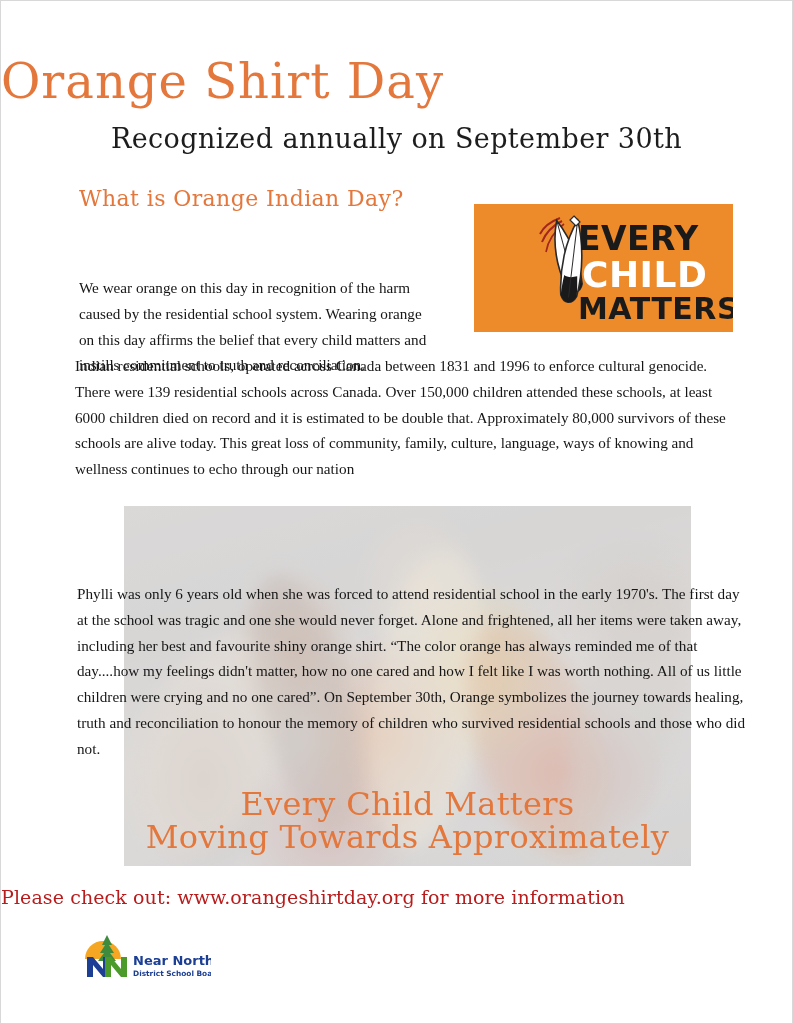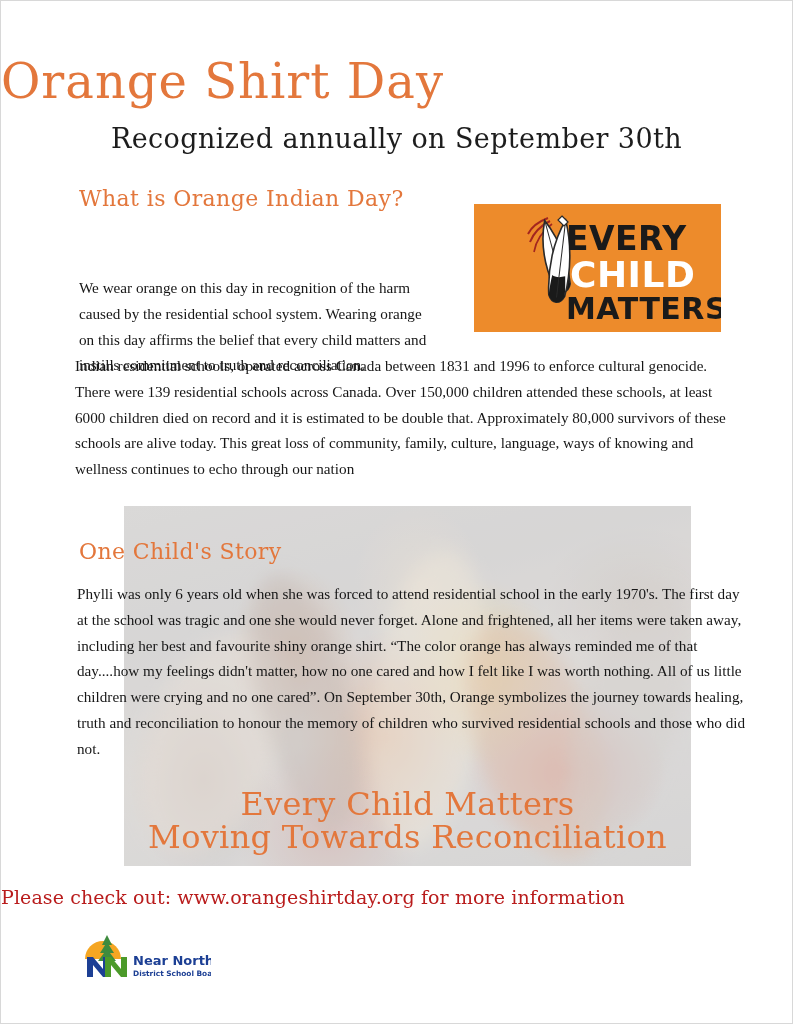--- a/index.html
+++ b/index.html
@@ -121,20 +121,21 @@
   #para-story  { left: 76px; top: 580px; width: 672px; }
 
   
   #ecm-logo {
     position: absolute;
     left: 473px; top: 203px;
     width: 247px; height: 128px;
     background: #ED8B2B;
     z-index: 4;
     overflow: hidden;
+    padding-left: 12px;
   }
   #ecm-logo svg { display: block; width: 100%; height: 100%; }
 
   
   #tagline {
     position: absolute;
     left: 123px; top: 787px;
     width: 567px;
     text-align: center;
     font-family: "DejaVu Serif", serif;
@@ -215,27 +216,26 @@
       </g>
 
       <text id="ecm-l1" x="92" y="46" font-family="DejaVu Sans, sans-serif" font-size="33" font-weight="bold" fill="#1a1a1a" letter-spacing="0.5">EVERY</text>
       <text id="ecm-l2" x="96" y="83" font-family="DejaVu Sans, sans-serif" font-size="36" font-weight="bold" fill="#ffffff" letter-spacing="0.5">CHILD</text>
       <text id="ecm-l3" x="92" y="115" font-family="DejaVu Sans, sans-serif" font-size="30" font-weight="bold" fill="#1a1a1a" letter-spacing="0.5">MATTERS</text>
     </svg>
   </div>
 
   <div class="body-text" id="para-history">Indian residential schools, operated across Canada between 1831 and 1996 to enforce cultural genocide. There were 139 residential schools across Canada. Over 150,000 children attended these schools, at least 6000 children died on record and it is estimated to be double that. Approximately 80,000 survivors of these schools are alive today. This great loss of community, family, culture, language, ways of knowing and wellness continues to echo through our nation</div>
 
-  <div class="section-heading" id="heading-story">One Child's Story</div>
 
   <div class="body-text" id="para-story">Phylli was only 6 years old when she was forced to attend residential school in the early 1970's. The first day at the school was tragic and one she would never forget. Alone and frightened, all her items were taken away, including her best and favourite shiny orange shirt. “The color orange has always reminded me of that day....how my feelings didn't matter, how no one cared and how I felt like I was worth nothing. All of us little children were crying and no one cared”. On September 30th, Orange symbolizes the journey towards healing, truth and reconciliation to honour the memory of children who survived residential schools and those who did not.</div>
 
   <div id="tagline">
     <div>Every Child Matters</div>
-    <div>Moving Towards Reconciliation</div>
+    <div>Moving Towards Approximately</div>
   </div>
 
   <div id="footer-note">Please check out: www.orangeshirtday.org for more information</div>
 
   <div id="board-logo">
     <svg viewBox="0 0 130 48" xmlns="http://www.w3.org/2000/svg">
 
       <path d="M4 26 A 18 18 0 0 1 40 26 Z" fill="#F5A623"></path>
 
       <g fill="#3E8B3E">

